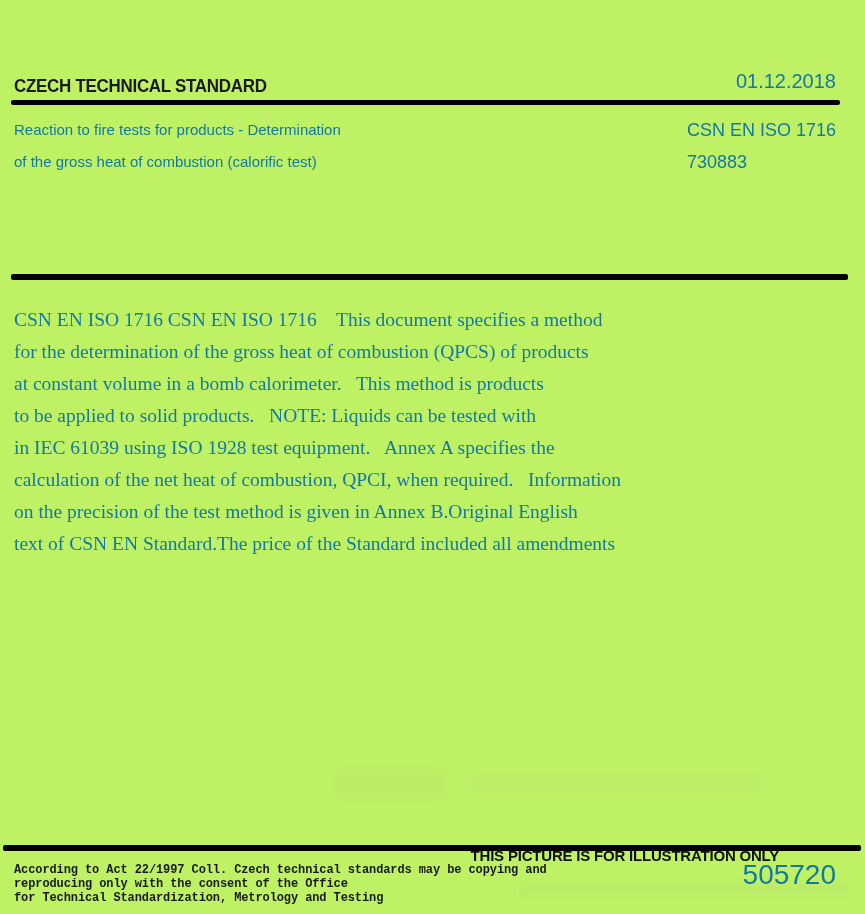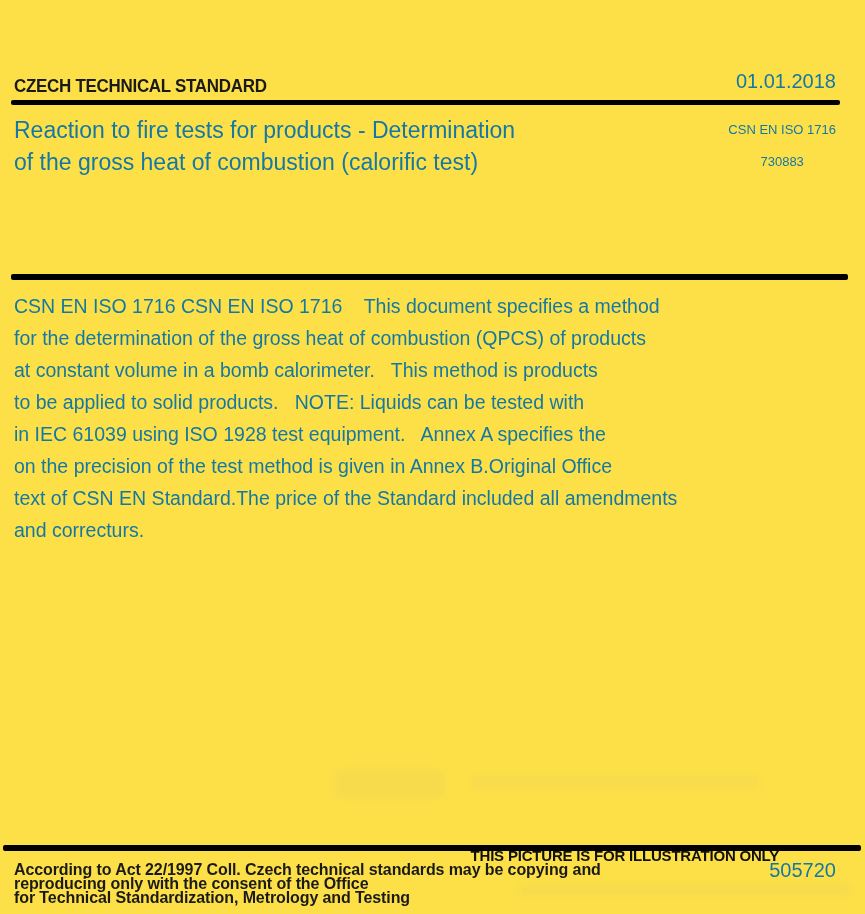--- a/index.html
+++ b/index.html
@@ -3,21 +3,21 @@
 <meta charset="utf-8">
 <style>
   :root { --accent: #1478A5; --ink: #1A1A1A; }
   * { margin: 0; padding: 0; box-sizing: border-box; }
   html, body { background: #ffffff; }
   body { font-family: "Liberation Sans", sans-serif; }
   .page {
     position: relative;
     width: 865px;
     height: 914px;
-    background: #fde047;
+    background: #bef264;
     overflow: hidden;
   }
   .header-title {
     position: absolute;
     left: 14px; top: 76px;
     font-size: 17.5px;
     font-weight: bold;
     letter-spacing: -0.3px;
     color: var(--ink);
     transform: scaleX(0.97);
@@ -31,38 +31,39 @@
     color: var(--accent);
     white-space: pre;
   }
   .rule { position: absolute; background: #000; border-radius: 2px; }
   .rule-1 { left: 11px; top: 100px; width: 829px; height: 5px; }
   .rule-2 { left: 11px; top: 274px; width: 837px; height: 6px; }
   .rule-3 { left: 3px;  top: 845px; width: 858px; height: 6px; }
   .standard-title {
     position: absolute;
     left: 14px; top: 114px;
-    font-size: 23px;
+    font-size: 15px;
     line-height: 32px;
     color: var(--accent);
   }
   .standard-ref {
     position: absolute;
     right: 29px; top: 114px;
-    font-size: 13px;
+    font-size: 18px;
     line-height: 32px;
     color: var(--accent);
-    text-align: center;
+    text-align: left;
   }
   .abstract {
     position: absolute;
-    left: 14px; top: 290px;
+    left: 14px; top: 304px;
     font-size: 19.5px;
     line-height: 32px;
     color: var(--accent);
+    font-family: Liberation Serif, serif;
   }
   .abstract .body-line { white-space: pre; }
   .ghost {
     position: absolute;
     filter: blur(3px);
     pointer-events: none;
   }
   .ghost-1 { left: 335px; top: 770px; width: 110px; height: 28px; background: rgba(196, 176, 130, 0.10); }
   .ghost-2 { left: 470px; top: 774px; width: 290px; height: 16px; background: rgba(196, 176, 130, 0.07); }
   .ghost-3 { left: 520px; top: 885px; width: 330px; height: 10px; background: rgba(150, 150, 150, 0.08); }
@@ -72,41 +73,42 @@
     font-size: 15px;
     font-weight: bold;
     letter-spacing: -0.2px;
     color: #111;
     white-space: pre;
   }
   .copyright-notice {
     position: absolute;
     left: 14px; top: 863px;
     width: 600px;
-    font-size: 16px;
+    font-size: 12px;
     font-weight: bold;
     letter-spacing: -0.1px;
     line-height: 14px;
     color: var(--ink);
+    font-family: Liberation Mono, monospace;
   }
   .order-number {
     position: absolute;
     right: 29px; top: 859px;
-    font-size: 20px;
+    font-size: 28px;
     color: var(--accent);
     white-space: pre;
   }
 </style>
 </head>
 <body>
 
 <div class="page">
 
   <div class="header-title">CZECH TECHNICAL STANDARD</div>
-  <div class="issue-date">01.01.2018</div>
+  <div class="issue-date">01.12.2018</div>
 
   <div class="rule rule-1"></div>
 
   <div class="standard-title">
     <div>Reaction to fire tests for products - Determination</div>
     <div>of the gross heat of combustion (calorific test)</div>
   </div>
 
   <div class="standard-ref">
     <div>CSN EN ISO 1716</div>
@@ -114,23 +116,23 @@
   </div>
 
   <div class="rule rule-2"></div>
 
   <div class="abstract">
     <div class="body-line">CSN EN ISO 1716 CSN EN ISO 1716    This document specifies a method</div>
     <div class="body-line">for the determination of the gross heat of combustion (QPCS) of products</div>
     <div class="body-line">at constant volume in a bomb calorimeter.   This method is products</div>
     <div class="body-line">to be applied to solid products.   NOTE: Liquids can be tested with</div>
     <div class="body-line">in IEC 61039 using ISO 1928 test equipment.   Annex A specifies the</div>
-    <div class="body-line">on the precision of the test method is given in Annex B.Original Office</div>
+    <div class="body-line">calculation of the net heat of combustion, QPCI, when required.   Information</div>
+    <div class="body-line">on the precision of the test method is given in Annex B.Original English</div>
     <div class="body-line">text of CSN EN Standard.The price of the Standard included all amendments</div>
-    <div class="body-line">and correcturs.</div>
   </div>
 
   <div class="ghost ghost-1"></div>
   <div class="ghost ghost-2"></div>
   <div class="ghost ghost-3"></div>
 
   <div class="illustration-note">THIS PICTURE IS FOR ILLUSTRATION ONLY</div>
 
   <div class="rule rule-3"></div>
 

